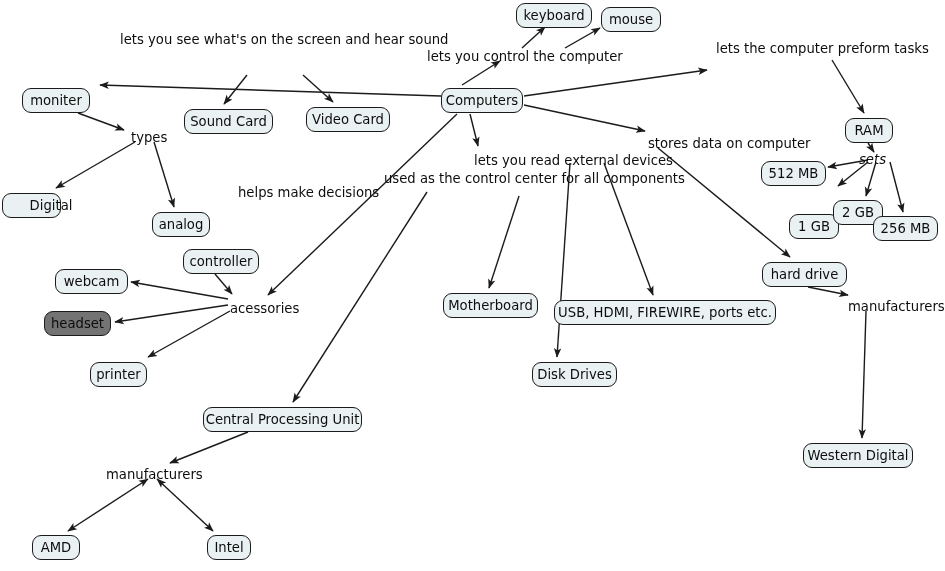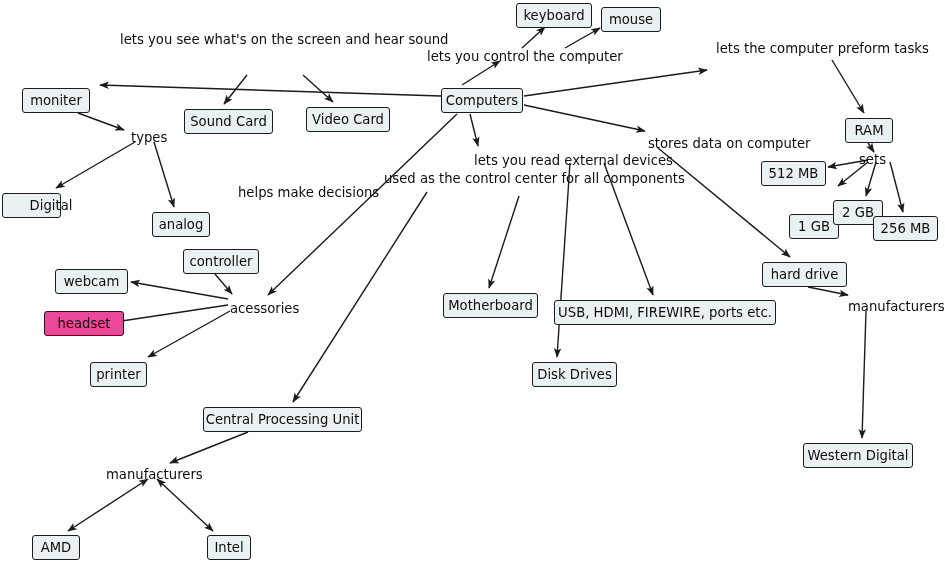--- a/index.html
+++ b/index.html
@@ -21,21 +21,21 @@
     top: 0;
     width: 945px;
     height: 571px;
     pointer-events: none;
   }
   .node {
     position: absolute;
     box-sizing: border-box;
     background: #eaf1f3;
     border: 1.3px solid #1b1b1b;
-    border-radius: 3px;
+    border-radius: 9px;
     color: #0d0d0d;
     font-size: 13.2px;
     line-height: 1;
     display: flex;
     align-items: center;
     justify-content: center;
     white-space: nowrap;
     padding: 0 9px;
     height: 25px;
   }
@@ -110,35 +110,35 @@
       <div class="node" style="left: 845px; top: 118px; width: 48px; background: rgb(234, 241, 243); border-color: rgb(27, 27, 27);">RAM</div>
       <div class="node" style="left: 761px; top: 161px; width: 65px; background: rgb(234, 241, 243); border-color: rgb(27, 27, 27);">512 MB</div>
       <div class="node" style="left: 789px; top: 190px; width: 50px; background: rgb(234, 241, 243); border-color: rgb(27, 27, 27); margin-top: 24px;">1 GB</div>
       <div class="node" style="left: 833px; top: 200px; width: 50px; background: rgb(234, 241, 243); border-color: rgb(27, 27, 27);">2 GB</div>
       <div class="node" style="left: 873px; top: 216px; width: 65px; background: rgb(234, 241, 243); border-color: rgb(27, 27, 27);">256 MB</div>
       <div class="node" style="left: 183px; top: 249px; width: 76px; background: rgb(234, 241, 243); border-color: rgb(27, 27, 27);">controller</div>
       <div class="node" style="left: 55px; top: 269px; width: 73px; background: rgb(234, 241, 243); border-color: rgb(27, 27, 27);">webcam</div>
       <div class="node" style="left: 762px; top: 262px; width: 85px; background: rgb(234, 241, 243); border-color: rgb(27, 27, 27);">hard drive</div>
       <div class="node" style="left: 443px; top: 293px; width: 95px; background: rgb(234, 241, 243); border-color: rgb(27, 27, 27);">Motherboard</div>
       <div class="node" style="left: 554px; top: 300px; width: 222px; background: rgb(234, 241, 243); border-color: rgb(27, 27, 27);">USB, HDMI, FIREWIRE, ports etc.</div>
-      <div class="node" style="left: 44px; top: 311px; width: 80px; background: #ec4899; border-color: rgb(27, 27, 27);">headset</div>
+      <div class="node" style="left: 44px; top: 311px; width: 67px; background: #737373; border-color: rgb(27, 27, 27);">headset</div>
       <div class="node" style="left: 90px; top: 362px; width: 57px; background: rgb(234, 241, 243); border-color: rgb(27, 27, 27);">printer</div>
       <div class="node" style="left: 532px; top: 362px; width: 85px; background: rgb(234, 241, 243); border-color: rgb(27, 27, 27);">Disk Drives</div>
       <div class="node" style="left: 203px; top: 407px; width: 159px; background: rgb(234, 241, 243); border-color: rgb(27, 27, 27);">Central Processing Unit</div>
       <div class="node" style="left: 803px; top: 443px; width: 110px; background: rgb(234, 241, 243); border-color: rgb(27, 27, 27);">Western Digital</div>
       <div class="node" style="left: 32px; top: 535px; width: 48px; background: rgb(234, 241, 243); border-color: rgb(27, 27, 27);">AMD</div>
       <div class="node" style="left: 207px; top: 535px; width: 44px; background: rgb(234, 241, 243); border-color: rgb(27, 27, 27);">Intel</div>
     </div>
   <div id="label-layer">
       <div class="linklabel" style="left: 120px; top: 33px;">lets you see what's on the screen and hear sound</div>
       <div class="linklabel" style="left: 427px; top: 50px;">lets you control the computer</div>
       <div class="linklabel" style="left: 716px; top: 42px;">lets the computer preform tasks</div>
       <div class="linklabel" style="left: 131px; top: 131px;">types</div>
       <div class="linklabel" style="left: 648px; top: 137px;">stores data on computer</div>
-      <div class="linklabel" style="left: 859px; top: 153px;">sets</div>
+      <div class="linklabel" style="left: 859px; top: 153px; font-style: italic;">sets</div>
       <div class="linklabel" style="left: 474px; top: 154px;">lets you read external devices</div>
       <div class="linklabel" style="left: 238px; top: 186px;">helps make decisions</div>
       <div class="linklabel" style="left: 384px; top: 172px;">used as the control center for all components</div>
       <div class="linklabel" style="left: 230px; top: 302px;">acessories</div>
       <div class="linklabel" style="left: 848px; top: 300px;">manufacturers</div>
       <div class="linklabel" style="left: 106px; top: 468px;">manufacturers</div>
     </div>
 </div>
 
 </body></html>

